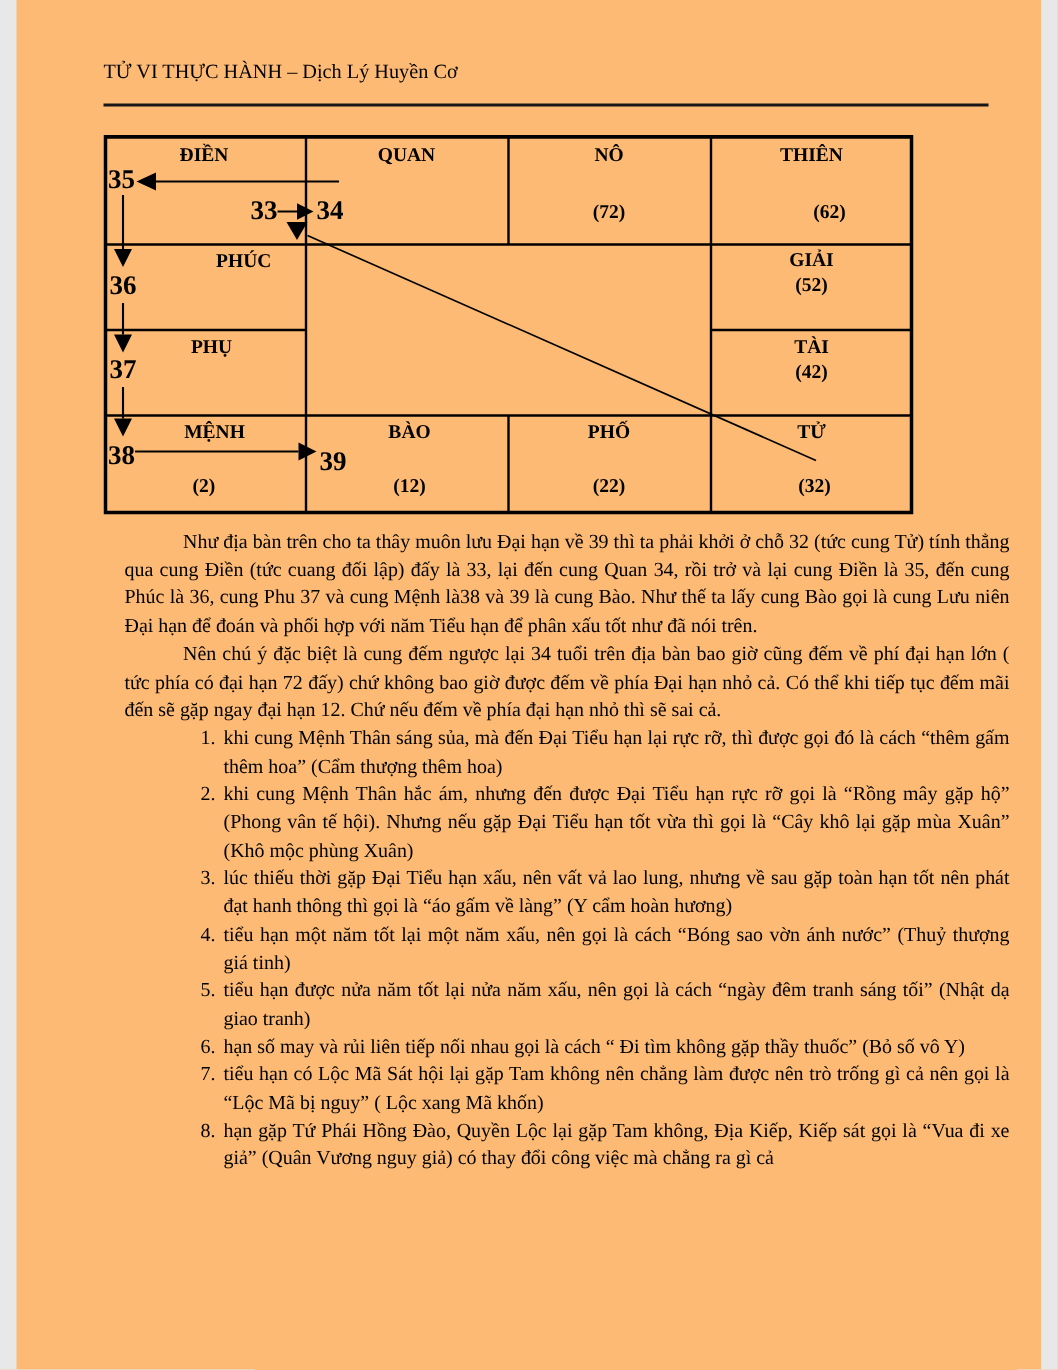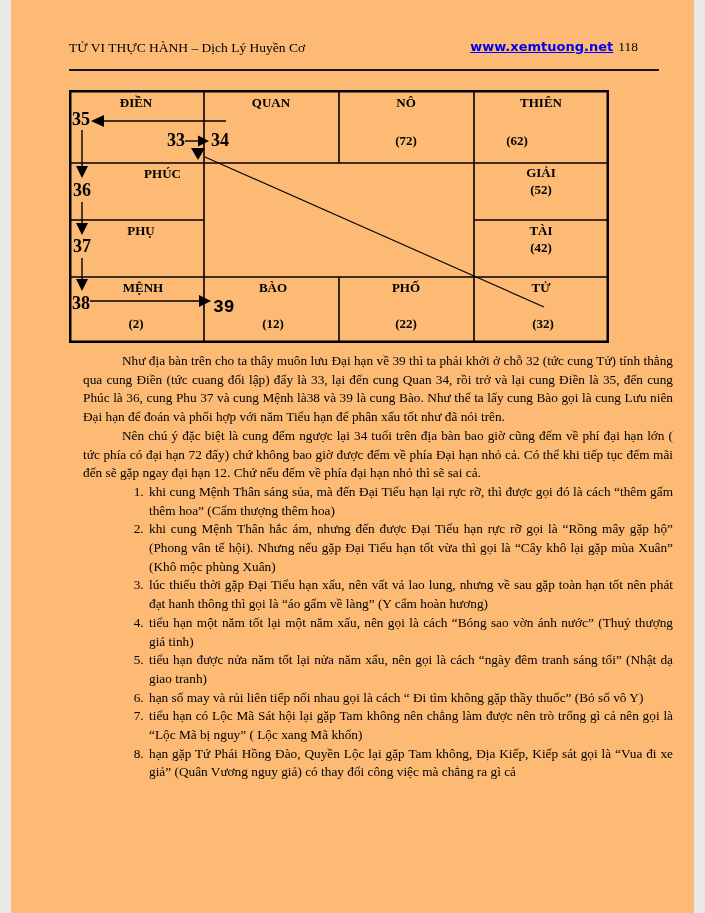--- a/index.html
+++ b/index.html
@@ -45,23 +45,20 @@
   .section-heading { margin:0; text-indent:39px; }
   ol.usage-list { margin:0; padding:0 0 0 64px; }
   ol.usage-list li { text-align:justify; padding-left:2px; }
 </style>
 </head>
 <body>
 
 <div class="page">
 
   <div class="header-title">TỬ VI THỰC HÀNH – Dịch Lý Huyền Cơ</div>
-  <div class="header-right">
-    <span class="site-link">www.xemtuong.net</span><span class="page-num">118</span>
-  </div>
   <div class="header-rule"></div>
 
   <div class="palace-chart">
     <svg width="540" height="253" viewBox="0 0 540 253">
 
       <rect x="1.25" y="1.25" width="537.5" height="250.5" fill="none" stroke="#000" stroke-width="2.5"></rect>
 
       <g stroke="#000" stroke-width="1.6">
         <line x1="135" y1="2" x2="135" y2="251"></line>
         <line x1="405" y1="2" x2="405" y2="251"></line>
@@ -106,35 +103,35 @@
     <span class="cell-label" style="left:72px;  top:76px;padding-left:43px;">PHÚC</span>
     <span class="cell-label" style="left:472px; top:75px;text-align:right;">GIẢI</span>
     <span class="cell-label" style="left:72px;  top:133px;">PHỤ</span>
     <span class="cell-label" style="left:472px; top:133px;">TÀI</span>
     <span class="cell-label" style="left:74px;  top:190px;">MỆNH</span>
     <span class="cell-label" style="left:204px; top:190px;">BÀO</span>
     <span class="cell-label" style="left:337px; top:190px;">PHỐ</span>
     <span class="cell-label" style="left:472px; top:190px;">TỬ</span>
 
     <span class="cell-value" style="left:337px; top:43px;text-align:center;">(72)</span>
-    <span class="cell-value" style="left:448px; top:43px;font-family:Liberation Serif, serif;">(62)</span>
+    <span class="cell-value" style="left:484px; top:43px;font-family:Liberation Serif, serif;">(62)</span>
     <span class="cell-value" style="left:472px; top:92px;">(52)</span>
     <span class="cell-value" style="left:472px; top:150px;">(42)</span>
     <span class="cell-value" style="left:67px;  top:226px;">(2)</span>
     <span class="cell-value" style="left:204px; top:226px;text-align:right;">(12)</span>
     <span class="cell-value" style="left:337px; top:226px;">(22)</span>
     <span class="cell-value" style="left:474px; top:226px;">(32)</span>
 
     <span class="path-num" style="left:3px;   top:22px;">35</span>
     <span class="path-num" style="left:98px;  top:43px;">33</span>
     <span class="path-num" style="left:142px; top:43px;">34</span>
     <span class="path-num" style="left:4px;   top:93px;">36</span>
     <span class="path-num" style="left:4px;   top:149px;">37</span>
     <span class="path-num" style="left:3px;   top:206px;">38</span>
-    <span class="path-num" style="left:144px; top:210px;font-family:Liberation Mono, monospace;">39</span>
+    <span class="path-num" style="left:144px; top:210px;">39</span>
   </div>
 
   <div class="body-text">
     <p>Như địa bàn trên cho ta thây muôn lưu Đại hạn về 39 thì ta phải khởi ở chỗ 32 (tức cung Tử) tính thẳng qua cung Điền (tức cuang đối lập) đấy là 33, lại đến cung Quan 34, rồi trở  và lại cung Điền là 35, đến cung Phúc là 36, cung Phu 37 và cung Mệnh là38 và 39 là cung Bào. Như thế ta lấy cung Bào gọi là cung Lưu niên Đại hạn để đoán và phối hợp với năm Tiểu hạn để phân xấu tốt như đã nói trên.</p>
     <p>Nên chú ý đặc biệt là cung đếm ngược lại 34 tuổi trên địa bàn bao giờ cũng đếm về phí đại hạn lớn ( tức phía có đại hạn 72 đấy) chứ không bao giờ được đếm về phía Đại hạn nhỏ cả. Có thể khi tiếp tục đếm mãi đến sẽ gặp ngay đại hạn 12. Chứ nếu đếm về phía đại hạn nhỏ thì sẽ sai cả.</p>
     <ol class="usage-list">
       <li>khi cung Mệnh Thân sáng sủa, mà đến Đại Tiểu hạn lại rực rỡ, thì được gọi đó là cách “thêm gấm thêm hoa” (Cẩm thượng thêm hoa)</li>
       <li>khi cung Mệnh Thân hắc ám, nhưng đến được Đại Tiểu hạn rực rỡ gọi là “Rồng mây gặp hộ” (Phong vân tế hội). Nhưng nếu gặp Đại Tiểu hạn tốt vừa thì gọi là “Cây khô lại gặp mùa Xuân” (Khô mộc phùng Xuân)</li>
       <li>lúc thiếu thời gặp Đại Tiểu hạn xấu, nên vất vả lao lung, nhưng về sau gặp toàn hạn tốt nên phát đạt hanh thông thì gọi là “áo gấm về làng” (Y cẩm hoàn hương)</li>
       <li>tiểu hạn một năm tốt lại một năm xấu, nên gọi là cách “Bóng sao vờn ánh nước” (Thuỷ thượng giá tinh)</li>

